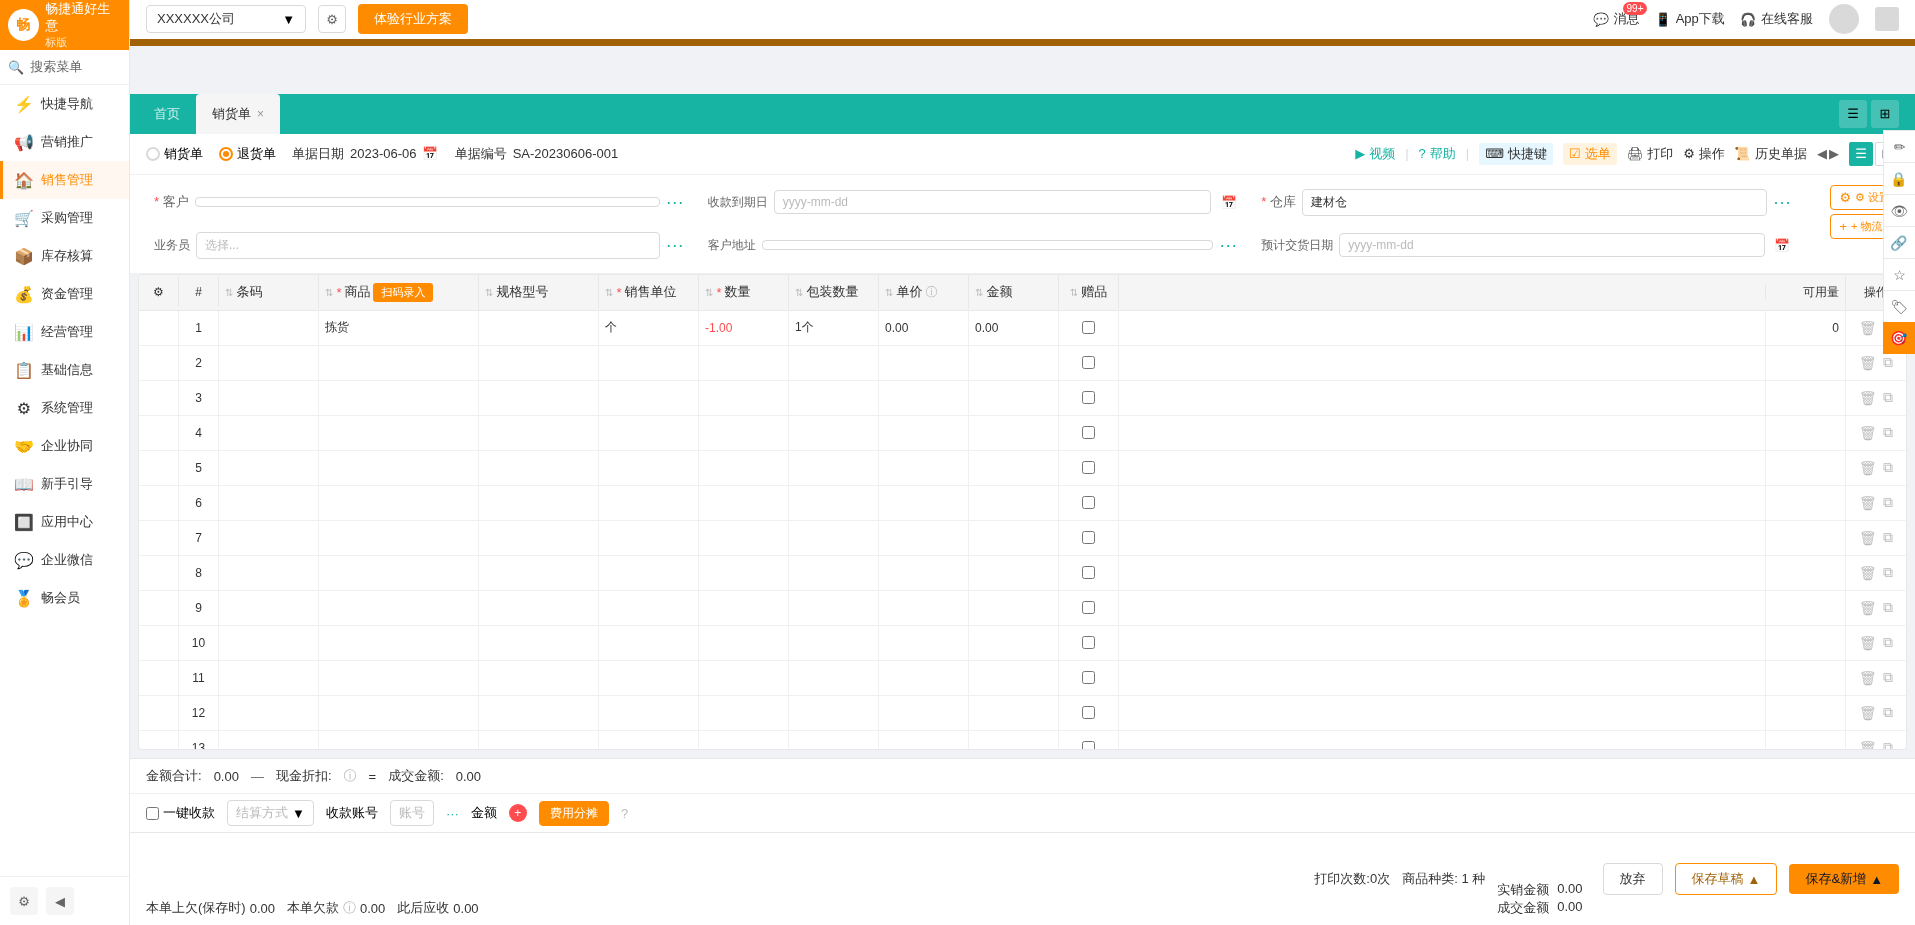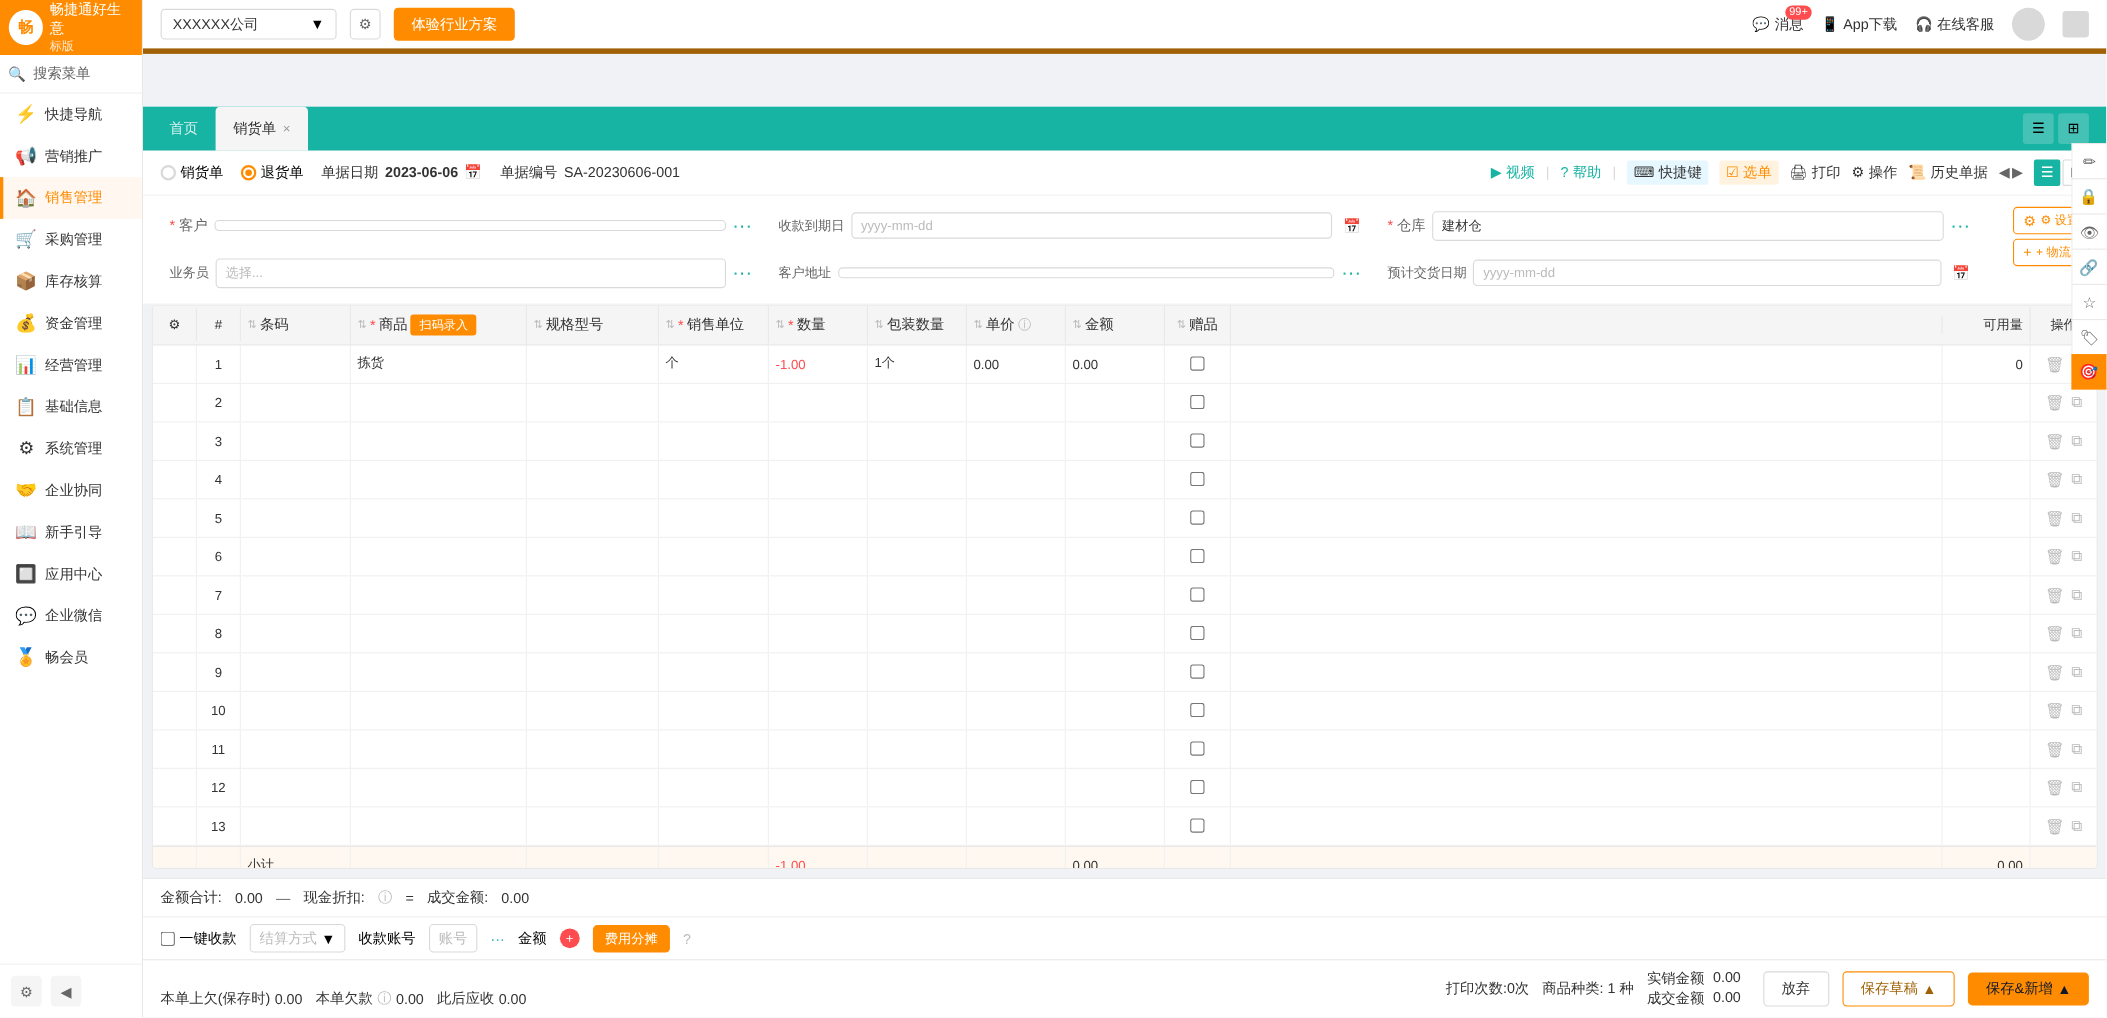--- a/index.html
+++ b/index.html
@@ -14,21 +14,21 @@
     .sidebar-item { display: flex; align-items: center; padding: 10px 12px; cursor: pointer; color: #333; gap: 8px; border-left: 3px solid transparent; }
     .sidebar-item.active { background: #fff7f0; color: #ff8c00; border-left: 3px solid #ff8c00; }
     .sidebar-item-icon { width: 18px; height: 18px; display: flex; align-items: center; justify-content: center; font-size: 16px; }
     .sidebar-footer { margin-top: auto; display: flex; align-items: center; padding: 10px; border-top: 1px solid #f0f0f0; gap: 8px; }
     .sidebar-footer-btn { width: 28px; height: 28px; display: flex; align-items: center; justify-content: center; background: #f5f5f5; border-radius: 4px; cursor: pointer; color: #666; }
 
     
     .main { flex: 1; display: flex; flex-direction: column; height: 925px; overflow: hidden; }
 
     
-    .topbar { background: #fff; height: 50px; display: flex; align-items: center; padding: 0 16px; border-bottom: 5px solid #a16207; gap: 12px; }
+    .topbar { background: #fff; height: 50px; display: flex; align-items: center; padding: 0 16px; border-bottom: 7px solid #a16207; gap: 12px; }
     .topbar-company { display: flex; align-items: center; gap: 6px; border: 1px solid #d9d9d9; border-radius: 4px; padding: 4px 10px; min-width: 160px; cursor: pointer; }
     .topbar-company-name { font-size: 13px; color: #333; flex: 1; }
     .topbar-gear { width: 28px; height: 28px; display: flex; align-items: center; justify-content: center; border: 1px solid #d9d9d9; border-radius: 4px; cursor: pointer; color: #666; }
     .topbar-trial-btn { background: #ff8c00; color: #fff; border: none; border-radius: 4px; padding: 6px 16px; cursor: pointer; font-size: 13px; }
     .topbar-right { margin-left: auto; display: flex; align-items: center; gap: 16px; }
     .topbar-badge { position: relative; display: flex; align-items: center; gap: 4px; cursor: pointer; color: #333; }
     .badge-dot { background: #ff4d4f; color: #fff; font-size: 10px; border-radius: 10px; padding: 1px 4px; position: absolute; top: -8px; right: -8px; }
     .topbar-avatar { width: 30px; height: 30px; background: #d9d9d9; border-radius: 50%; }
 
     
@@ -245,21 +245,21 @@
           <span>销货单</span>
         </div>
         <div class="radio-item">
           <div class="radio-circle checked"></div>
           <span>退货单</span>
         </div>
       </div>
 
       <div class="doc-date">
         <span>单据日期</span>
-        <span style="font-weight:700;">2023-06-06</span>
+        <span style="font-weight:400;">2023-06-06</span>
         <span style="color:#bbb;cursor:pointer;">📅</span>
       </div>
 
       <div class="doc-number">
         <span>单据编号</span>
         <span style="font-weight:500;">SA-20230606-001</span>
       </div>
     </div>
 
     <div style="display:flex;align-items:center;gap:10px;">
@@ -748,21 +748,21 @@
     <div class="footer-right">
       <div>
         <span>打印次数:0次</span>
       </div>
       <div>
         <span>商品种类:</span>
         <span>1</span>
         <span>种</span>
       </div>
       <div style="display:flex;flex-direction:column;align-items:flex-end;font-size:12px;margin-right:8px;">
-        <div style="display:flex;gap:8px;">
+        <div style="display:flex;gap:8px;margin-top:40px;">
           <span>实销金额</span>
           <span style="font-weight:500;">0.00</span>
         </div>
         <div style="display:flex;gap:8px;">
           <span>成交金额</span>
           <span style="font-weight:500;">0.00</span>
         </div>
       </div>
       <button class="discard-btn">放弃</button>
       <button class="save-draft-btn">

